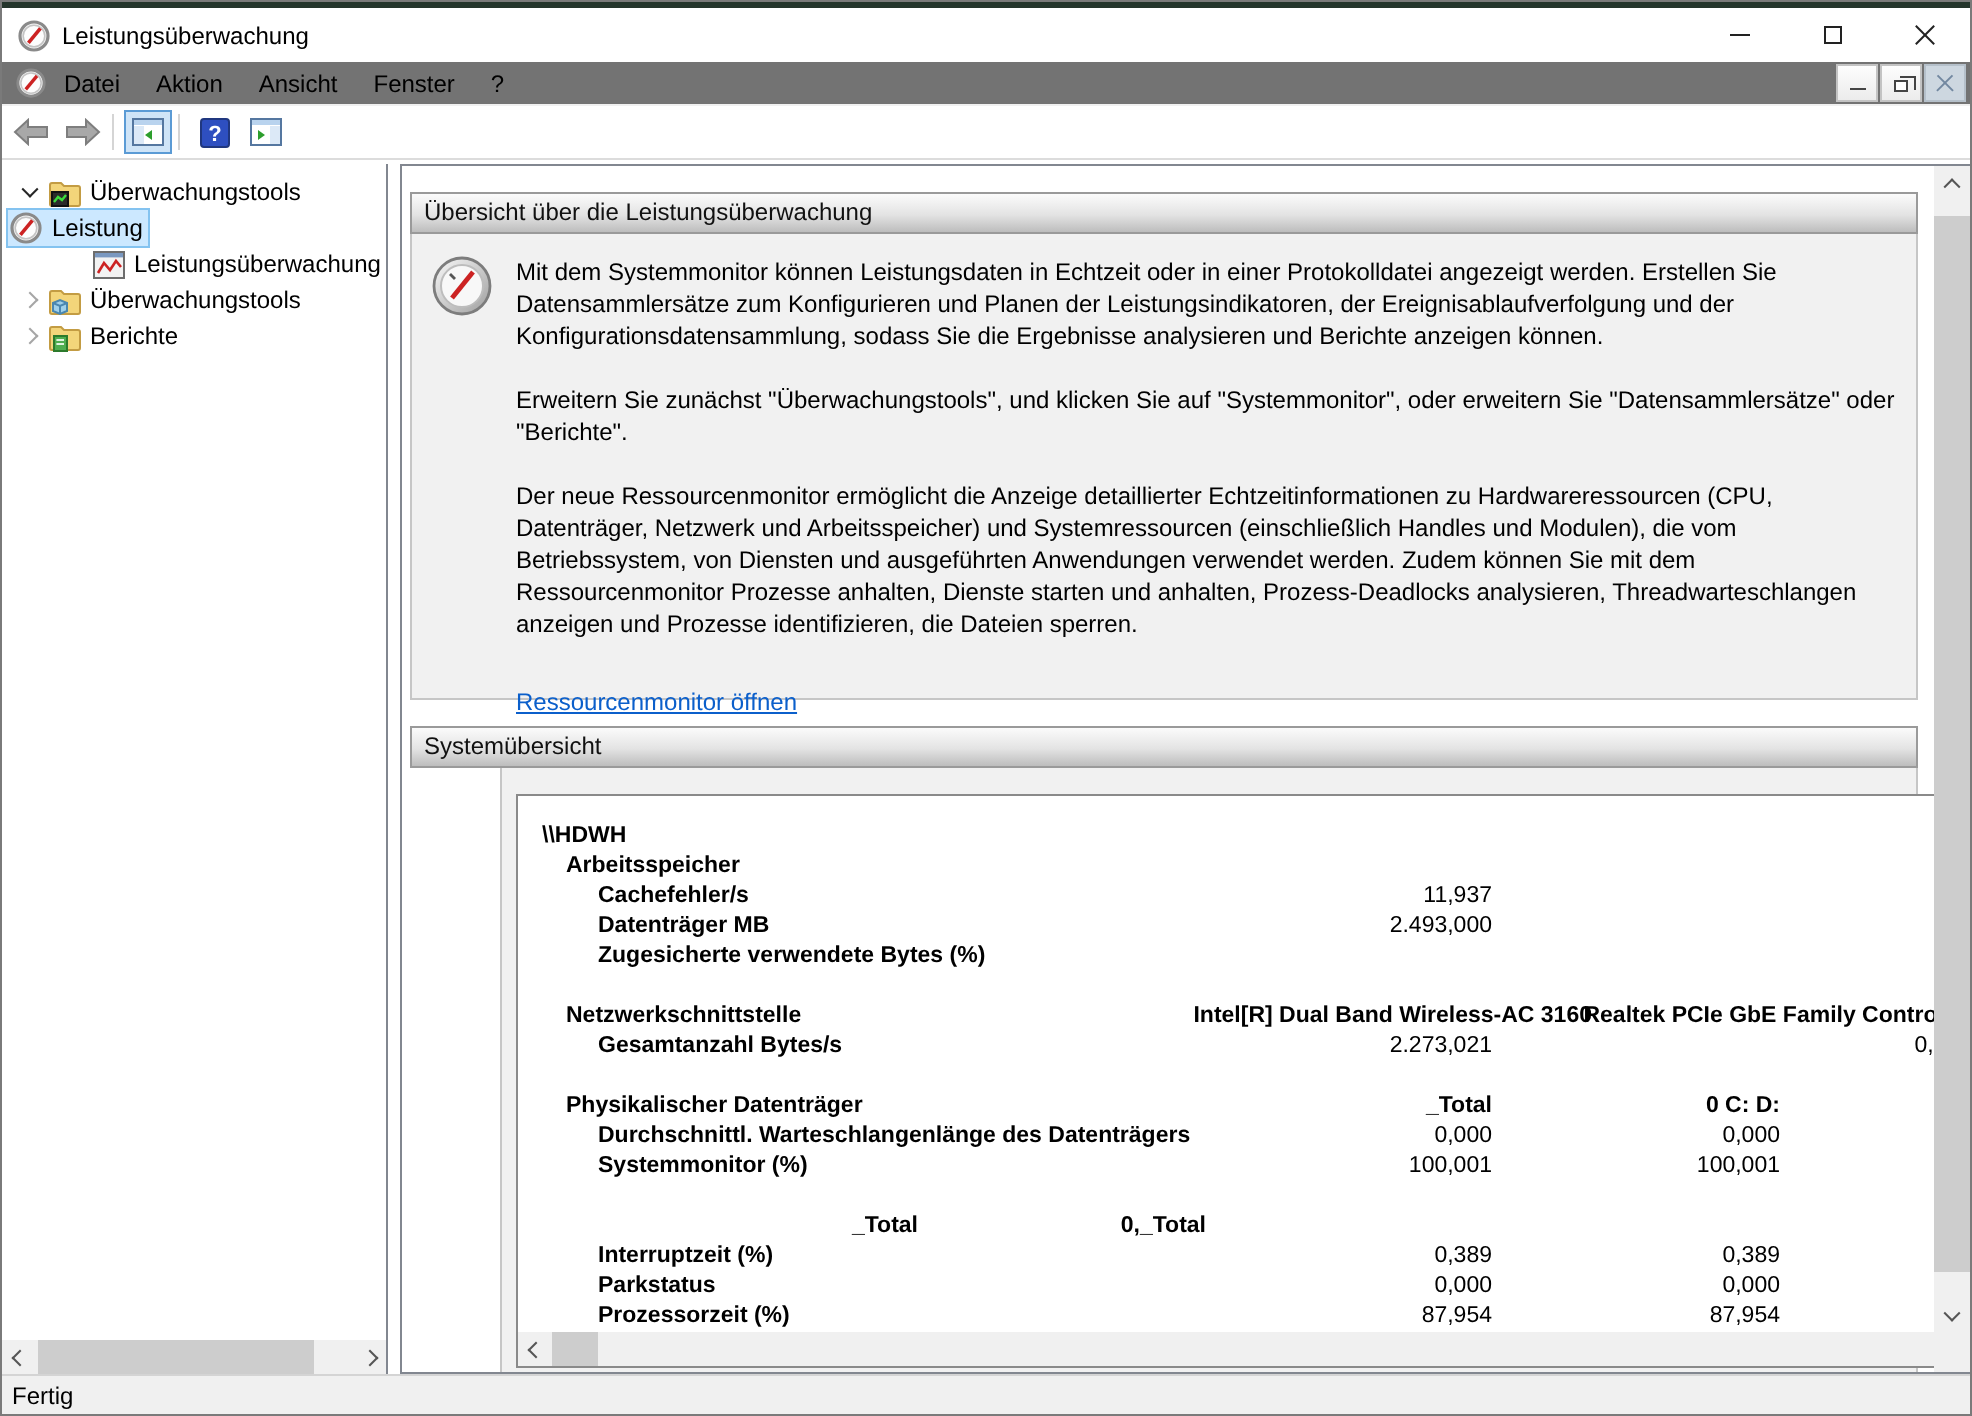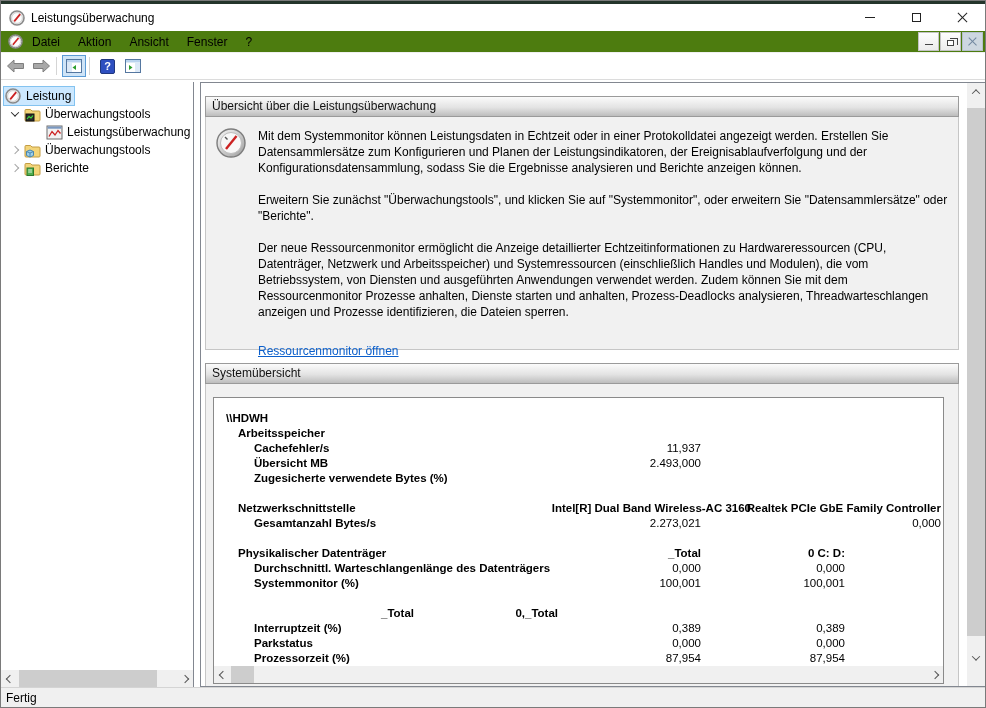--- a/index.html
+++ b/index.html
@@ -17,21 +17,21 @@
   .titlebar .title-text { margin-left:6px; font-size:12px; }
   .win-controls { position:absolute; right:0; top:0; height:100%; display:flex; }
   .wc-btn { width:46px; height:100%; display:flex; align-items:center; justify-content:center; }
   .glyph-min { width:10px; height:1px; background:#222; }
   .glyph-max { width:9px; height:9px; border:1px solid #222; }
   .glyph-close { position:relative; width:11px; height:11px; }
   .glyph-close::before,.glyph-close::after { content:""; position:absolute; left:-1px; top:5px; width:13px; height:1px; background:#222; }
   .glyph-close::before { transform:rotate(45deg); }
   .glyph-close::after { transform:rotate(-45deg); }
   
-  .menubar { position:absolute; left:0; top:30px; width:100%; height:22px; background:#4d7c0f; display:flex; align-items:center; border-bottom:1px solid #f0f0f0; }
+  .menubar { position:absolute; left:0; top:30px; width:100%; height:22px; background:#737373; display:flex; align-items:center; border-bottom:1px solid #f0f0f0; }
   .menubar .app-icon-sm { margin-left:7px; width:15px; height:15px; }
   .menu-item { padding:2px 9px; cursor:default; }
   .mdi-controls { position:absolute; right:2px; top:1px; display:flex; gap:1px; }
   .mdi-btn { width:21px; height:19px; border:1px solid #c3c3c3; background:linear-gradient(#fdfdfd,#ececec); display:flex; align-items:center; justify-content:center; position:relative; }
   .mdi-btn.close { background:#cdd7e0; border-color:#b5c0ca; }
   .mdi-min { width:8px; height:1px; background:#444; margin-top:6px; }
   .mdi-restore { width:7px; height:6px; border:1px solid #444; position:relative; background:#fff; margin-top:2px; }
   .mdi-restore::before { content:""; position:absolute; left:2px; top:-3px; width:7px; height:6px; border:1px solid #444; border-bottom:none; border-left:none; }
   .mdi-x { position:relative; width:9px; height:9px; }
   .mdi-x::before,.mdi-x::after { content:""; position:absolute; left:-1px; top:4px; width:11px; height:1.4px; background:#7288a0; }
@@ -69,21 +69,21 @@
   .content-pane { position:absolute; left:199px; top:2px; width:786px; height:605px; border:1px solid #828790; background:#fff; }
   .content-inner { position:absolute; left:0; top:0; right:18px; bottom:0; overflow:hidden; }
   .section { margin:13px 8px 0 4px;border-radius:14px; }
   .sec-header { height:21px; line-height:19px; padding-left:6px; background:linear-gradient(#fbfbfb,#e3e3e3 55%,#bdbdbd); border:1px solid #9a9a9a; color:#111; }
   .sec-body { border:1px solid #c6c6c6; border-top:none; background:#f1f1f1; }
   .ov-body { height:233px; display:flex; padding:11px 0 0 10px; }
   .gauge { width:30px; height:30px; flex:none; margin-right:12px; }
   .paras { width:695px; font-size:12px; line-height:16px; }
   .para { margin-bottom:16px; }
   .res-link { color:#0b5fcb; text-decoration:underline; cursor:pointer; display:inline-block; margin-top:7px; }
-  .sys-body { height:307px; position:relative; }
+  .sys-body { height:307px; position:relative;margin-left:45px; }
   .report-box { position:absolute; left:7px; top:13px; width:731px; height:287px; background:#fff; border:1px solid #8a8a8a; }
   .report { padding-top:13px; font-size:11.5px; }
   .rrow { display:flex; height:15px; line-height:15px; white-space:nowrap; }
   .rlabel { flex:1; min-width:0; overflow:visible; }
   .lv0 { padding-left:12px; } .lv1 { padding-left:24px; } .lv2 { padding-left:40px; }
   .rc1 { width:200px; flex:none; text-align:right; }
   .rc2 { width:242px; flex:none; text-align:right; padding-right:98px; }
   .sec-net .rc2 { padding-right:2px; }
   .sec-net.hdr .rc1 { transform:translateX(50px); }
   .bold { font-weight:bold; }
@@ -179,45 +179,45 @@
         <rect x="10" y="4" width="5" height="9" fill="#dce9f7"></rect>
         <path d="M4 6 L7.5 8.5 L4 11 Z" fill="#2c9e2c"></path>
       </svg>
   </div>
 </div>
 
 <div class="main">
 
   <div class="tree-panel">
     <div class="tree-items" id="tree">
+        <div class="tree-row" style="padding-left: 6px;">
+          <span class="chev-slot">
+            <span class="chev expanded"></span>
+          </span>
+          <span class="hl">
+            <span class="ticon">
+              <svg width="17" height="15" viewBox="0 0 17 15">
+                <path d="M1 3.5 L1 13 Q1 14 2 14 L15 14 Q16 14 16 13 L16 5 Q16 4 15 4 L8 4 L6.5 2.5 L2 2.5 Q1 2.5 1 3.5Z" fill="#f3d57a" stroke="#c39c43"></path>
+                <rect x="2" y="7" width="8" height="7" fill="#2b2b2b" stroke="#111"></rect>
+                <polyline points="3,12 5,9.5 7,11 9,8.5" fill="none" stroke="#3ddc3d" stroke-width="1.2"></polyline>
+              </svg>
+            </span>
+            <span class="tlabel">Überwachungstools</span>
+          </span>
+        </div>
         <div class="tree-row" style="padding-left: 3px;">
           <span class="hl sel">
             <span class="ticon">
               <svg width="16" height="16" viewBox="0 0 16 16">
                 <circle cx="8" cy="8" r="7" fill="#f4f4f4" stroke="#8a8a8a" stroke-width="1.6"></circle>
                 <circle cx="8" cy="8" r="5.4" fill="#fdfdfd" stroke="#c4c4c4" stroke-width="0.8"></circle>
                 <line x1="11.2" y1="4.2" x2="5.2" y2="11.4" stroke="#cc2222" stroke-width="1.8"></line>
               </svg>
             </span>
             <span class="tlabel">Leistung</span>
-          </span>
-        </div>
-        <div class="tree-row" style="padding-left: 6px;">
-          <span class="chev-slot">
-            <span class="chev expanded"></span>
-          </span>
-          <span class="hl">
-            <span class="ticon">
-              <svg width="17" height="15" viewBox="0 0 17 15">
-                <path d="M1 3.5 L1 13 Q1 14 2 14 L15 14 Q16 14 16 13 L16 5 Q16 4 15 4 L8 4 L6.5 2.5 L2 2.5 Q1 2.5 1 3.5Z" fill="#f3d57a" stroke="#c39c43"></path>
-                <rect x="2" y="7" width="8" height="7" fill="#2b2b2b" stroke="#111"></rect>
-                <polyline points="3,12 5,9.5 7,11 9,8.5" fill="none" stroke="#3ddc3d" stroke-width="1.2"></polyline>
-              </svg>
-            </span>
-            <span class="tlabel">Überwachungstools</span>
           </span>
         </div>
         <div class="tree-row" style="padding-left: 44px;">
           <span class="hl">
             <span class="ticon">
               <svg width="17" height="15" viewBox="0 0 17 15">
                 <rect x="1" y="1" width="15" height="13" fill="#f2f2f2" stroke="#6d6d6d"></rect>
                 <rect x="1.5" y="1.5" width="14" height="2.2" fill="#7a98c0"></rect>
                 <polyline points="3,11.5 6,6.5 9,10 12,5.5 14.5,8.5" fill="none" stroke="#cc2222" stroke-width="1.3"></polyline>
               </svg>
@@ -309,21 +309,21 @@
                   <span class="rlabel lv1 bold">Arbeitsspeicher</span>
                   <span class="rc1 bold"></span>
                   <span class="rc2 bold"></span>
                 </div>
                 <div class="rrow">
                   <span class="rlabel lv2 bold">Cachefehler/s</span>
                   <span class="rc1">11,937</span>
                   <span class="rc2"></span>
                 </div>
                 <div class="rrow">
-                  <span class="rlabel lv2 bold">Übersicht MB</span>
+                  <span class="rlabel lv2 bold">Datenträger MB</span>
                   <span class="rc1">2.493,000</span>
                   <span class="rc2"></span>
                 </div>
                 <div class="rrow">
                   <span class="rlabel lv2 bold">Zugesicherte verwendete Bytes (%)</span>
                   <span class="rc2"></span>
                 </div>
                 <div class="rrow"></div>
                 <div class="rrow sec-net hdr">
                   <span class="rlabel lv1 bold">Netzwerkschnittstelle</span>

